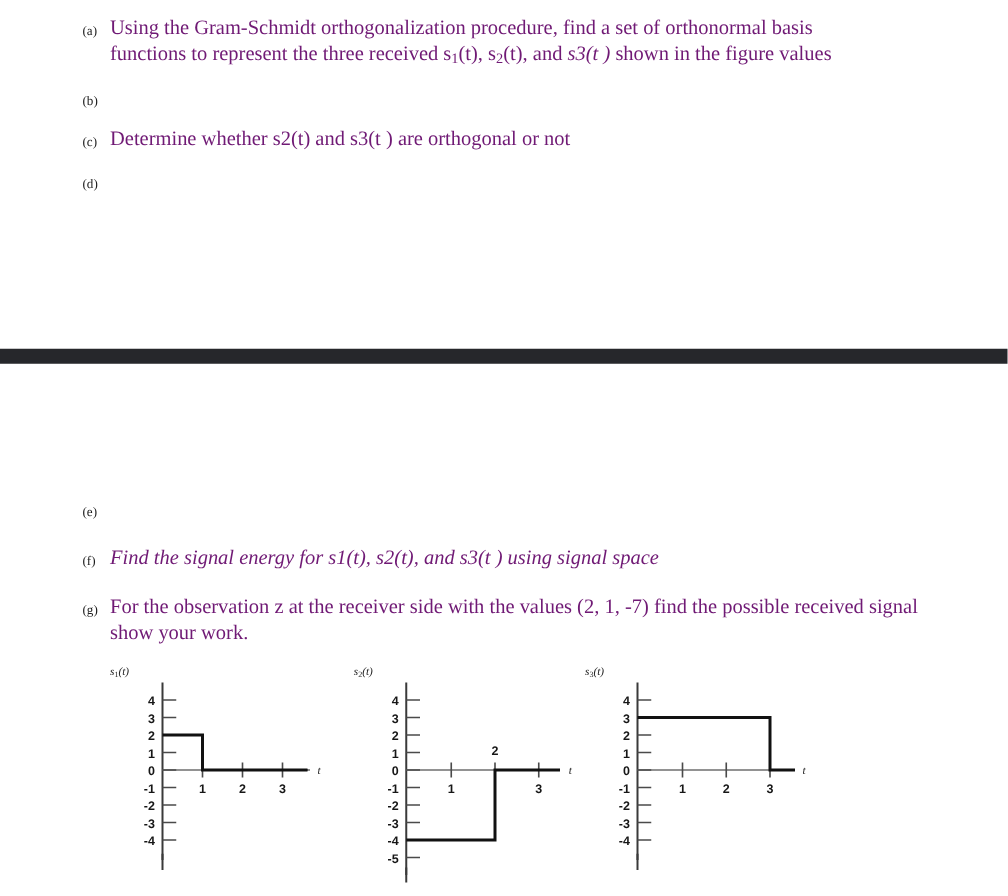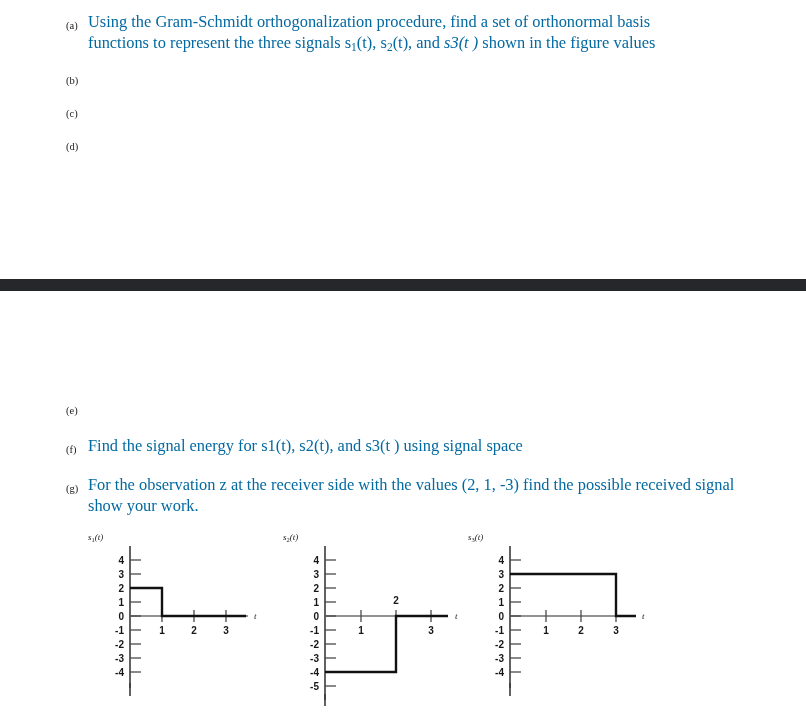--- a/index.html
+++ b/index.html
@@ -34,21 +34,21 @@
     line-height: 20px;
     padding-top: 5px;
     color: #1a1a1a;
     text-align: left;
     letter-spacing: 0px;
   }
   .q-text {
     flex: 1 1 auto;
     font-size: 16.4px;
     line-height: 21px;
-    color: #0369a1;
+    color: #701a75;
     text-rendering: optimizeLegibility;
   }
   .q-text i { }
   .q-text .sub {
     font-size: 11.5px;
     vertical-align: -0.22em;
     letter-spacing: 0;
   }
 
   #questions-top { top: 11px; }
@@ -101,54 +101,55 @@
 </style>
 </head>
 <body>
 
 <div class="q-block" id="questions-top">
 
   <div class="q-item">
     <div class="q-label">(a)</div>
     <div class="q-text">
       <span>Using the Gram-Schmidt orthogonalization procedure, find a set of orthonormal basis</span><br>
-      <span>functions to represent the three signals s</span><span class="sub">1</span><span>(t), s</span><span class="sub">2</span><span>(t), and </span><i>s3(t )</i><span> shown in  the figure values</span>
+      <span>functions to represent the three received s</span><span class="sub">1</span><span>(t), s</span><span class="sub">2</span><span>(t), and </span><i>s3(t )</i><span> shown in  the figure values</span>
     </div>
   </div>
 
   <div class="q-item">
     <div class="q-label">(b)</div>
   </div>
 
   <div class="q-item">
     <div class="q-label">(c)</div>
+    <div class="q-text">Determine whether s2(t) and s3(t ) are orthogonal or not</div>
   </div>
 
   <div class="q-item">
     <div class="q-label">(d)</div>
   </div>
 
 </div>
 
 <div id="divider-band"></div>
 
 <div class="q-block" id="questions-bottom">
 
   <div class="q-item">
     <div class="q-label">(e)</div>
   </div>
 
   <div class="q-item">
     <div class="q-label">(f)</div>
-    <div class="q-text" style="">Find the signal energy for s1(t), s2(t), and s3(t ) using signal space</div>
+    <div class="q-text" style="font-style:italic">Find the signal energy for s1(t), s2(t), and s3(t ) using signal space</div>
   </div>
 
   <div class="q-item">
     <div class="q-label">(g)</div>
-    <div class="q-text">For the observation z at the receiver side with the values (2, 1, -3) find the possible received signal show your work.</div>
+    <div class="q-text">For the observation z at the receiver side with the values (2, 1, -7) find the possible received signal show your work.</div>
   </div>
 
 </div>
 
 <div id="figure-row">
 
   <div class="plot" id="plot-s1">
     <div class="plot-title"><span>s</span><span class="sb">1</span><span>(t)</span></div>
     <svg width="200" height="185" viewBox="0 0 200 185">
 

